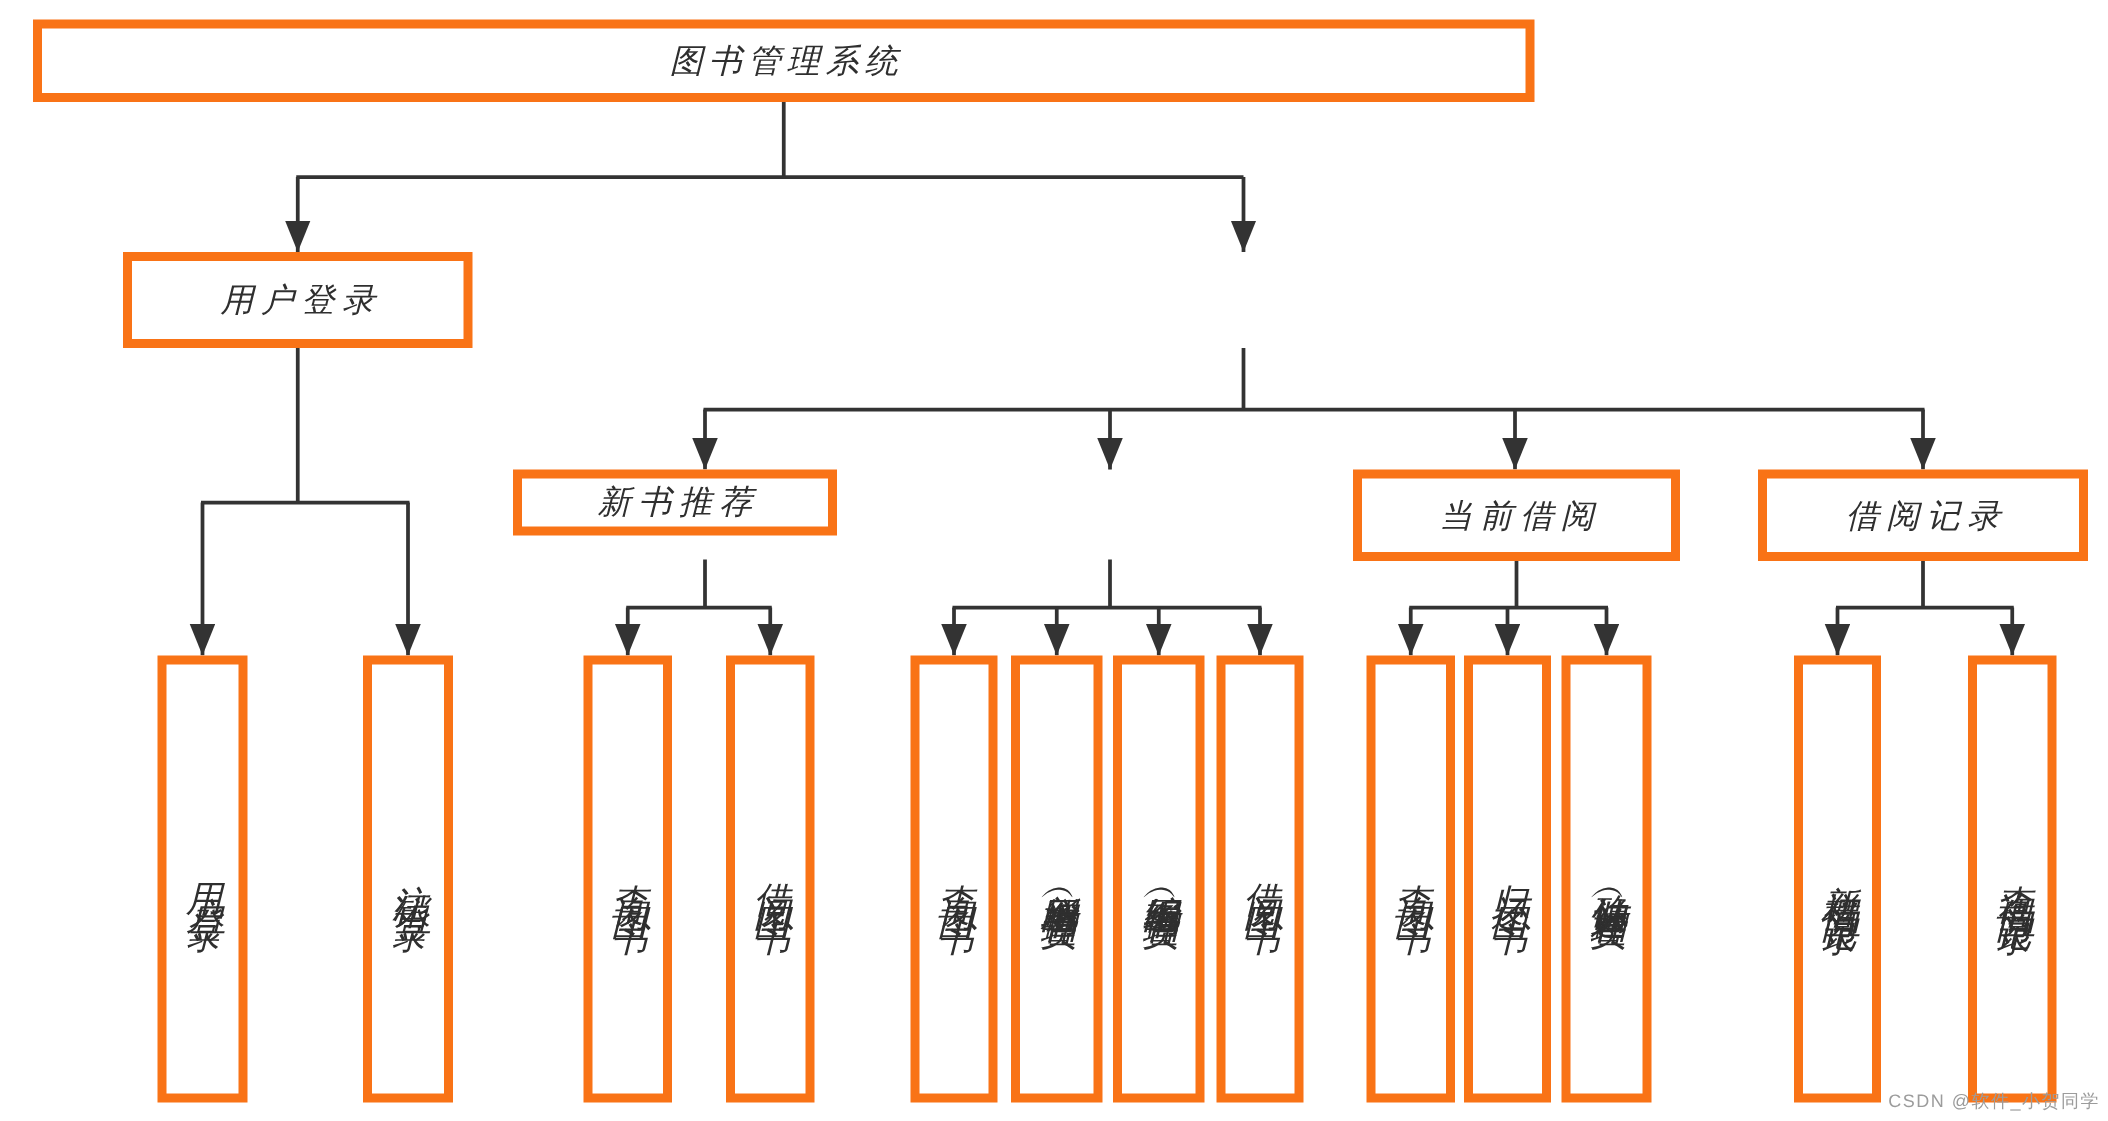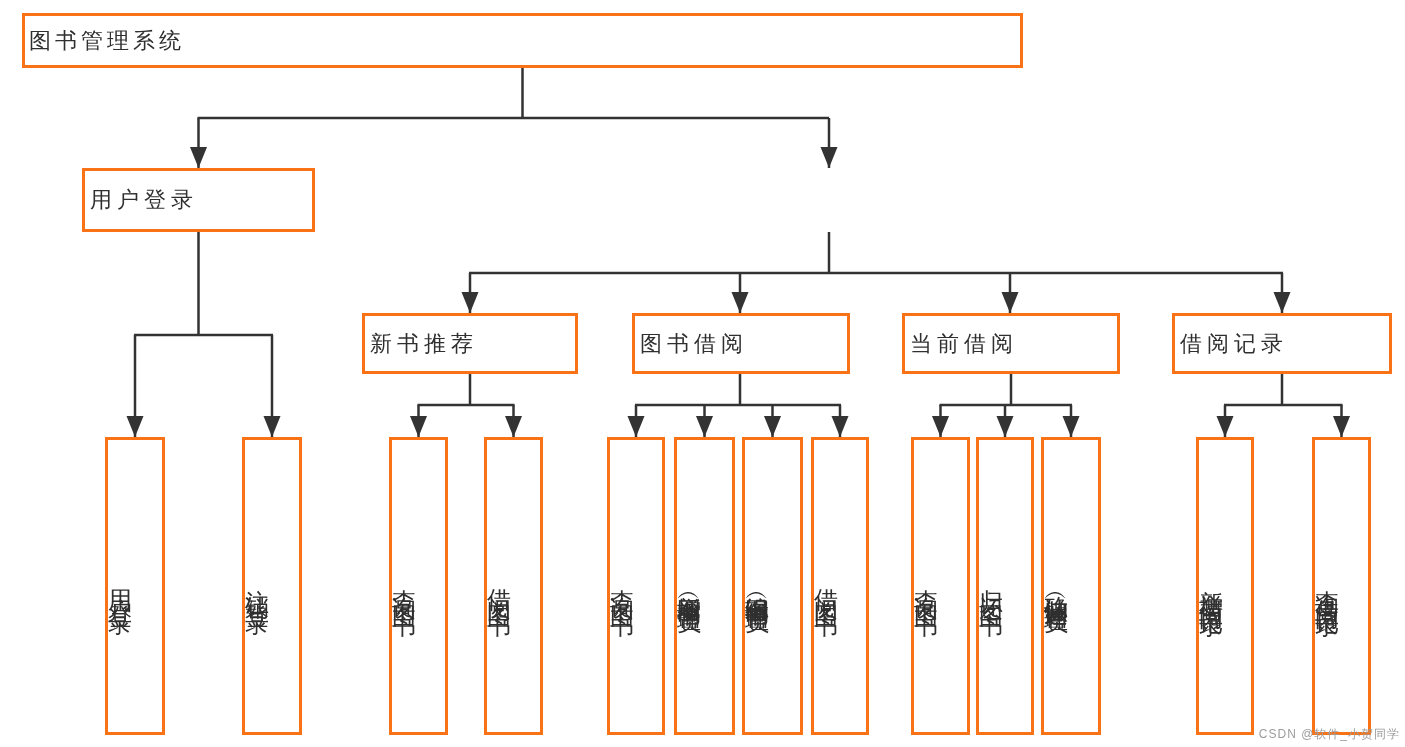--- a/index.html
+++ b/index.html
@@ -8,25 +8,27 @@
     width: 1405px;
     height: 747px;
     background: #ffffff;
     font-family: "Liberation Sans", "DejaVu Sans", sans-serif;
     overflow: hidden;
   }
   #wires { position: absolute; left: 0; top: 0; width: 1405px; height: 747px; }
   .box {
     position: absolute;
     box-sizing: border-box;
-    border: 3px solid #f97316;
+    border: 6px solid #f97316;
     background: #ffffff;
     display: flex;
     align-items: center;
+    justify-content: center;
     color: #2f2f2f;
+    font-style: italic;
   }
   .hlabel {
     font-size: 22px;
     letter-spacing: 5px;
     text-indent: 5px;
     white-space: nowrap;
     color: #2f2f2f;
   }
   .root-label { font-size: 22px; letter-spacing: 4px; text-indent: 4px; }
   .vtext {
@@ -37,21 +39,21 @@
     line-height: 1;
     white-space: nowrap;
   }
   .vs-wide  { letter-spacing: 8px; }
   .vs-mid   { letter-spacing: 5px; }
   .vs-tight { letter-spacing: 2px; }
   
   .lvl1 { left: 22px;  top: 13px;  width: 1001px; height: 55px; }
   .n-user-login     { left: 82px;  top: 168px; width: 233px; height: 64px; }
   .n-book-mgmt      { left: 712px; top: 168px; width: 234px; height: 64px; }
-  .n-new-book       { left: 362px;  top: 313px; width: 216px; height: 61px; }
+  .n-new-book       { left: 342px;  top: 313px; width: 216px; height: 44px; }
   .n-book-borrow    { left: 632px;  top: 313px; width: 218px; height: 61px; }
   .n-current-borrow { left: 902px;  top: 313px; width: 218px; height: 61px; }
   .n-borrow-records { left: 1172px; top: 313px; width: 220px; height: 61px; }
   .leaf { top: 437px; height: 298px; }
   .lf1  { left: 105px;  width: 60px; }
   .lf2  { left: 242px;  width: 60px; }
   .lf3  { left: 389px;  width: 59px; }
   .lf4  { left: 484px;  width: 59px; }
   .lf5  { left: 607px;  width: 58px; }
   .lf6  { left: 674px;  width: 61px; }
@@ -131,23 +133,20 @@
     <span class="hlabel root-label">图书管理系统</span>
   </div>
 
   <div class="box n-user-login">
     <span class="hlabel">用户登录</span>
   </div>
 
   <div class="box n-new-book">
     <span class="hlabel">新书推荐</span>
   </div>
-  <div class="box n-book-borrow">
-    <span class="hlabel">图书借阅</span>
-  </div>
   <div class="box n-current-borrow">
     <span class="hlabel">当前借阅</span>
   </div>
   <div class="box n-borrow-records">
     <span class="hlabel">借阅记录</span>
   </div>
 
   <div class="box leaf lf1">
     <span class="vtext vs-wide">用户登录</span>
   </div>

